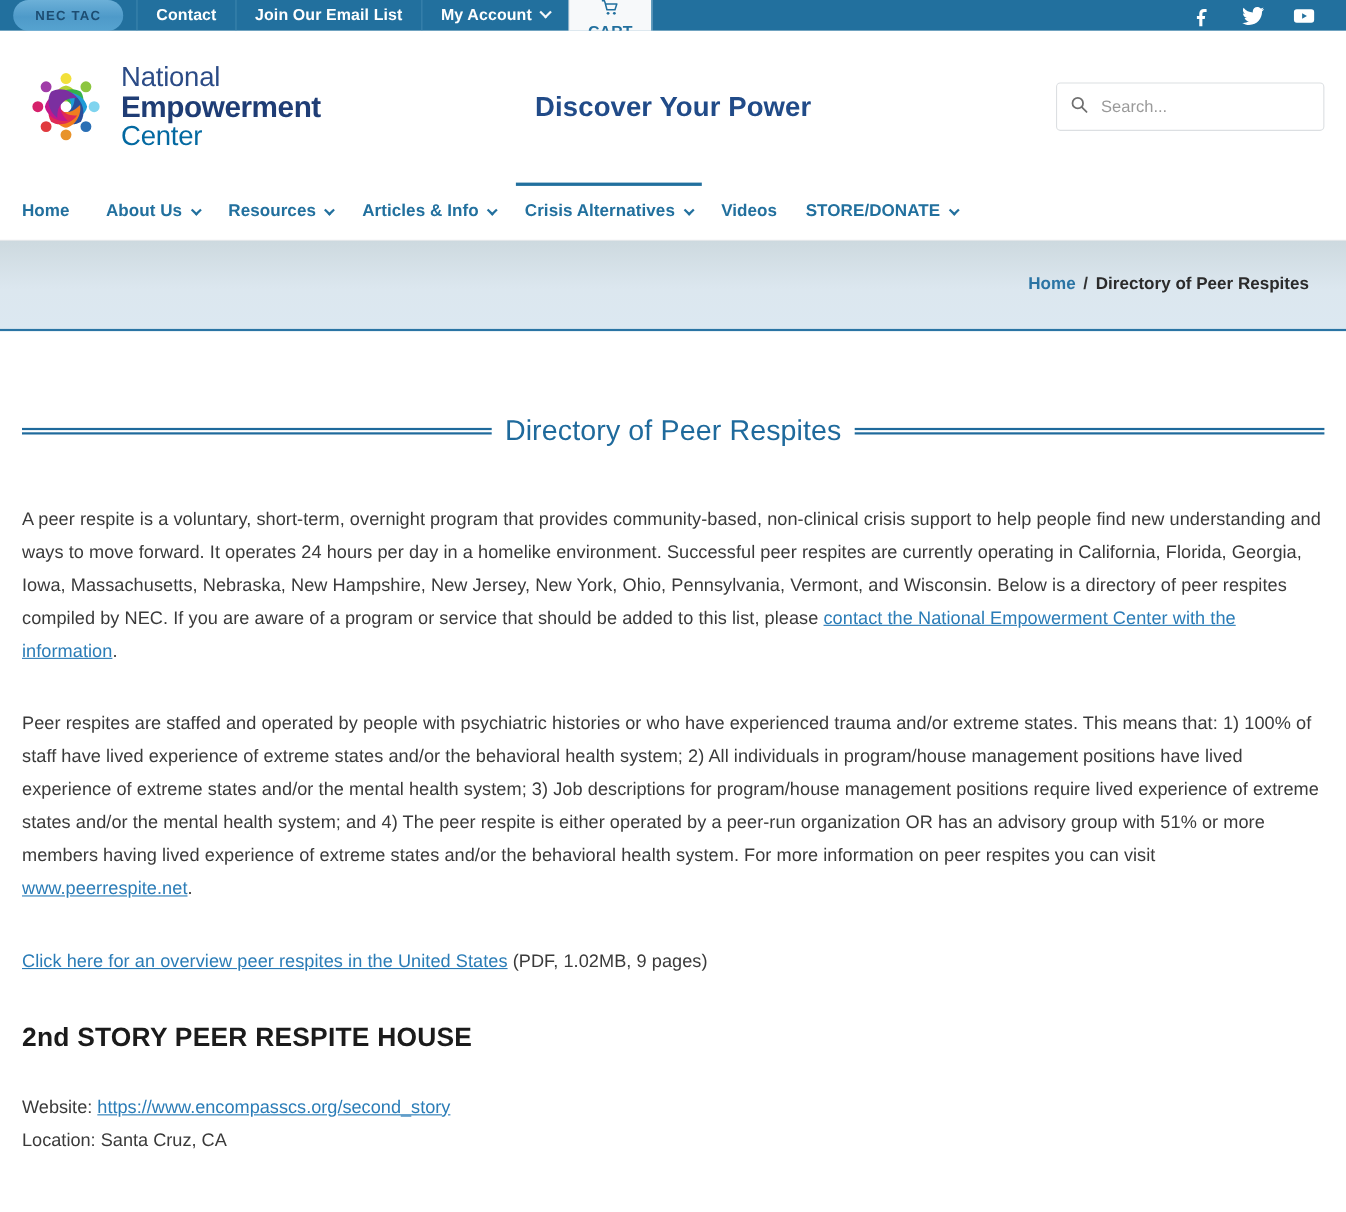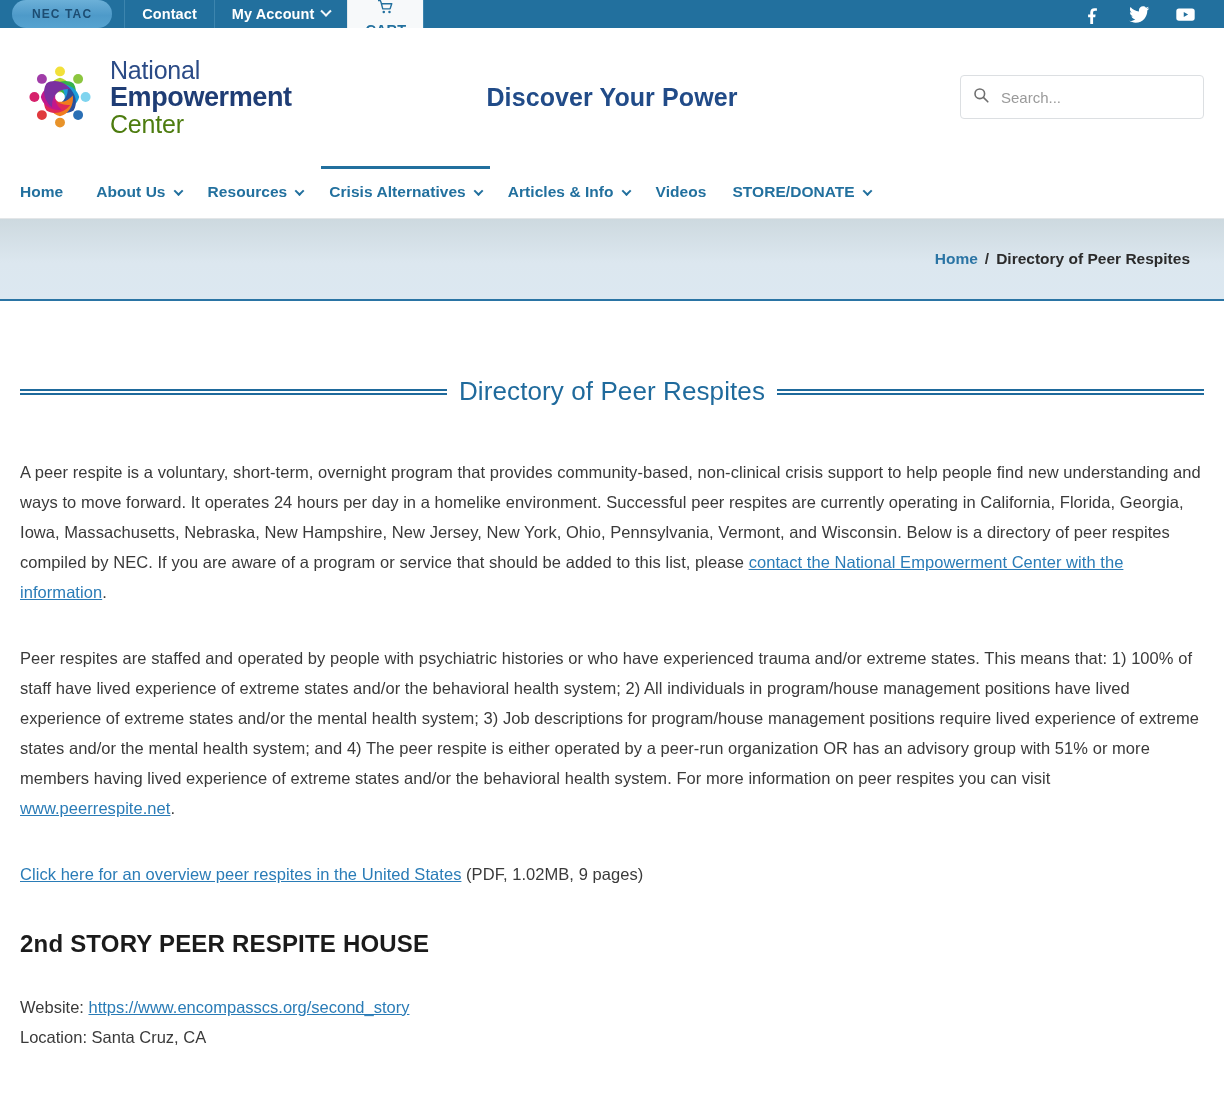--- a/index.html
+++ b/index.html
@@ -79,21 +79,21 @@
     display: flex;
     align-items: center;
     padding: 0 20px 0 20px;
     position: relative;
   }
   .logo-block { display: flex; align-items: center; gap: 10px; cursor: pointer; }
   .logo-mark { width: 80px; height: 80px; flex: 0 0 80px; }
   .logo-text { line-height: 1.04; }
   .logo-text .l1 { font-size: 25px; color: #2b4b86; letter-spacing: -.2px; }
   .logo-text .l2 { font-size: 27px; color: #1f3d75; font-weight: bold; letter-spacing: -.4px; }
-  .logo-text .l3 { font-size: 25px; color: #4d7c0f; letter-spacing: -.2px; }
+  .logo-text .l3 { font-size: 25px; color: #0369a1; letter-spacing: -.2px; }
 
   .tagline {
     position: absolute;
     left: 0; right: 0;
     text-align: center;
     font-size: 25px;
     font-weight: bold;
     color: #214b88;
     letter-spacing: .1px;
     pointer-events: none;
@@ -238,20 +238,23 @@
   <div class="topbar-left">
 
     <div class="nectac-wrap">
       <button class="nectac-btn">NEC TAC</button>
     </div>
 
     <div class="top-item">
       <span>Contact</span>
     </div>
 
+    <div class="top-item">
+      <span>Join Our Email List</span>
+    </div>
 
     <div class="top-item">
       <span>My Account</span>
       <span class="caret"></span>
     </div>
 
     <div class="top-item cart">
       <span class="cart-icon">
         <svg viewBox="0 0 24 22" width="16" height="14" aria-hidden="true">
           <path d="M0 1h3.2l1.1 3M4.3 4l2.6 10h11.5l2.6-8.2H5.2" fill="none" stroke="#22709e" stroke-width="2.2" stroke-linecap="round" stroke-linejoin="round"></path>
@@ -350,26 +353,26 @@
     <span>Home</span>
   </div>
   <div class="nav-item">
     <span>About Us</span>
     <span class="ncaret"></span>
   </div>
   <div class="nav-item">
     <span>Resources</span>
     <span class="ncaret"></span>
   </div>
+  <div class="nav-item">
+    <span>Articles &amp; Info</span>
+    <span class="ncaret"></span>
+  </div>
   <div class="nav-item active">
     <span>Crisis Alternatives</span>
-    <span class="ncaret"></span>
-  </div>
-  <div class="nav-item">
-    <span>Articles &amp; Info</span>
     <span class="ncaret"></span>
   </div>
   <div class="nav-item">
     <span>Videos</span>
   </div>
   <div class="nav-item">
     <span>STORE/DONATE</span>
     <span class="ncaret"></span>
   </div>
 </div>

